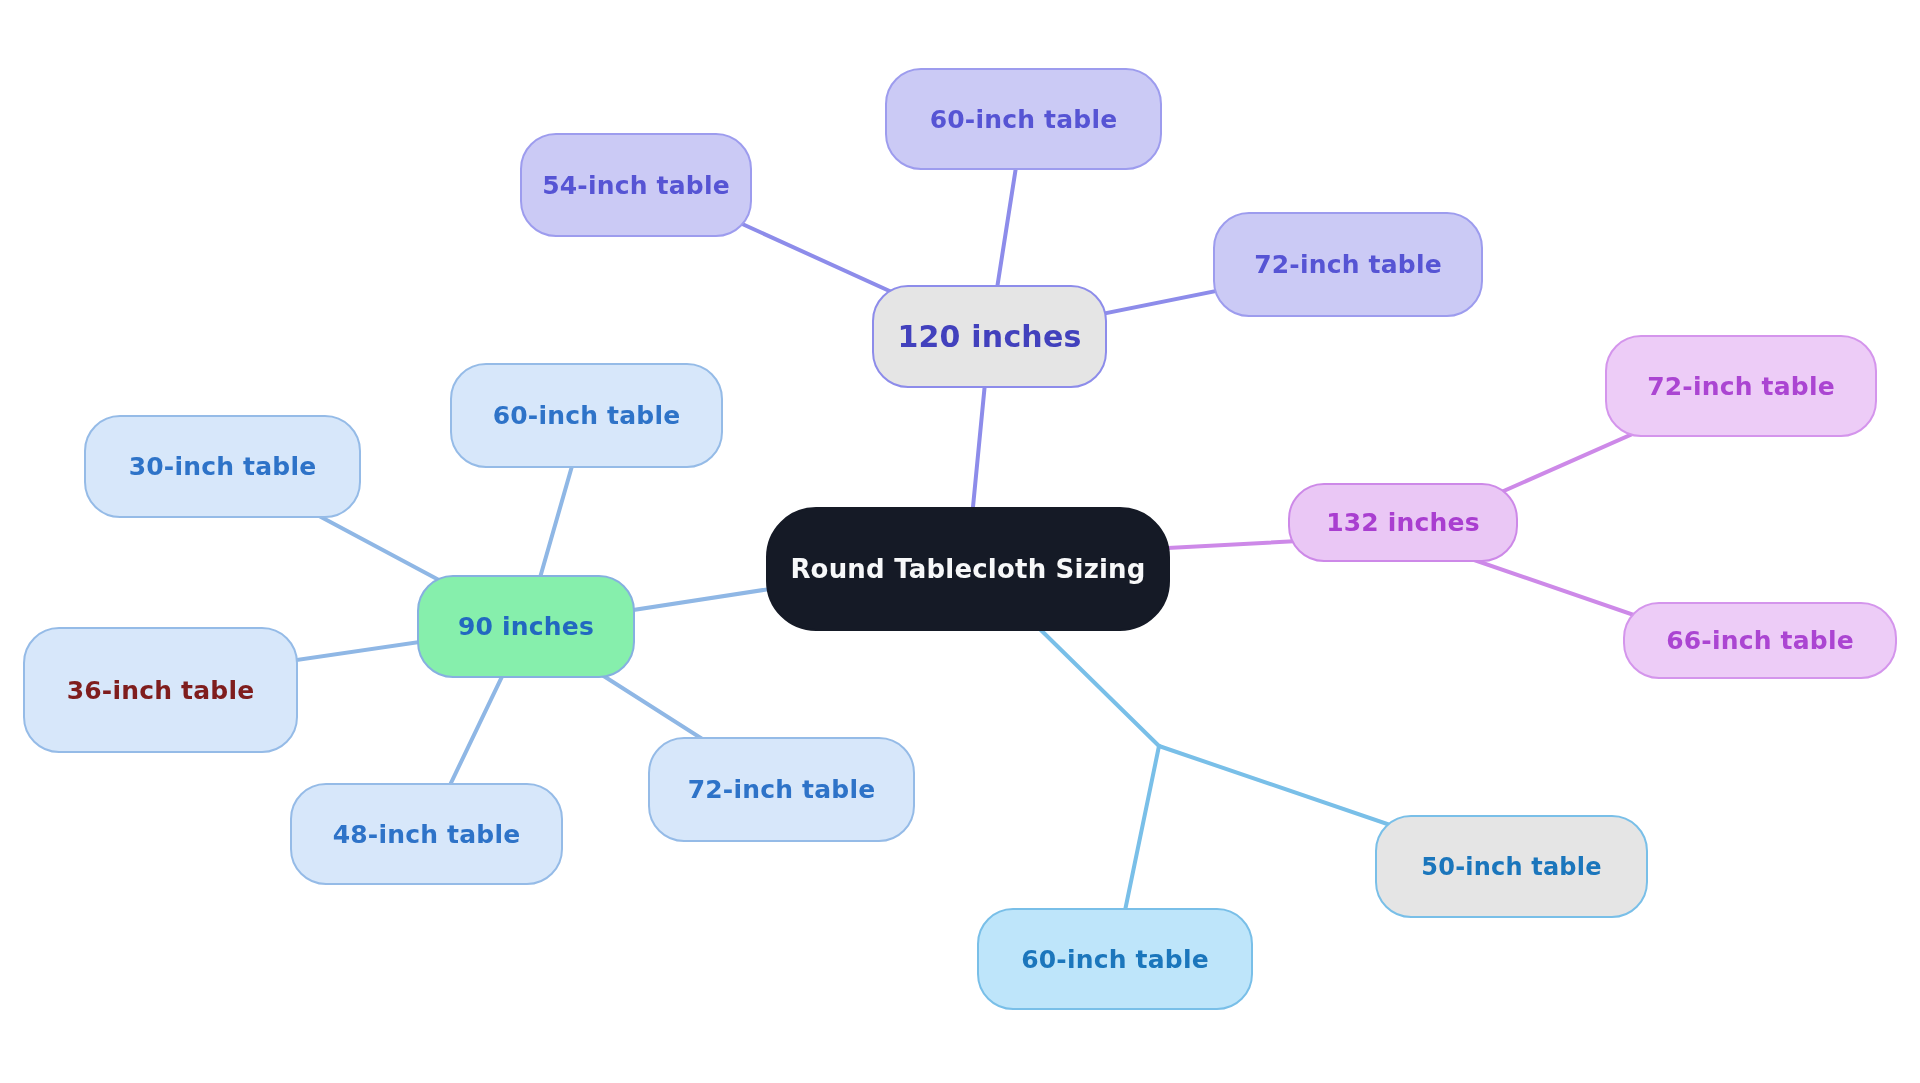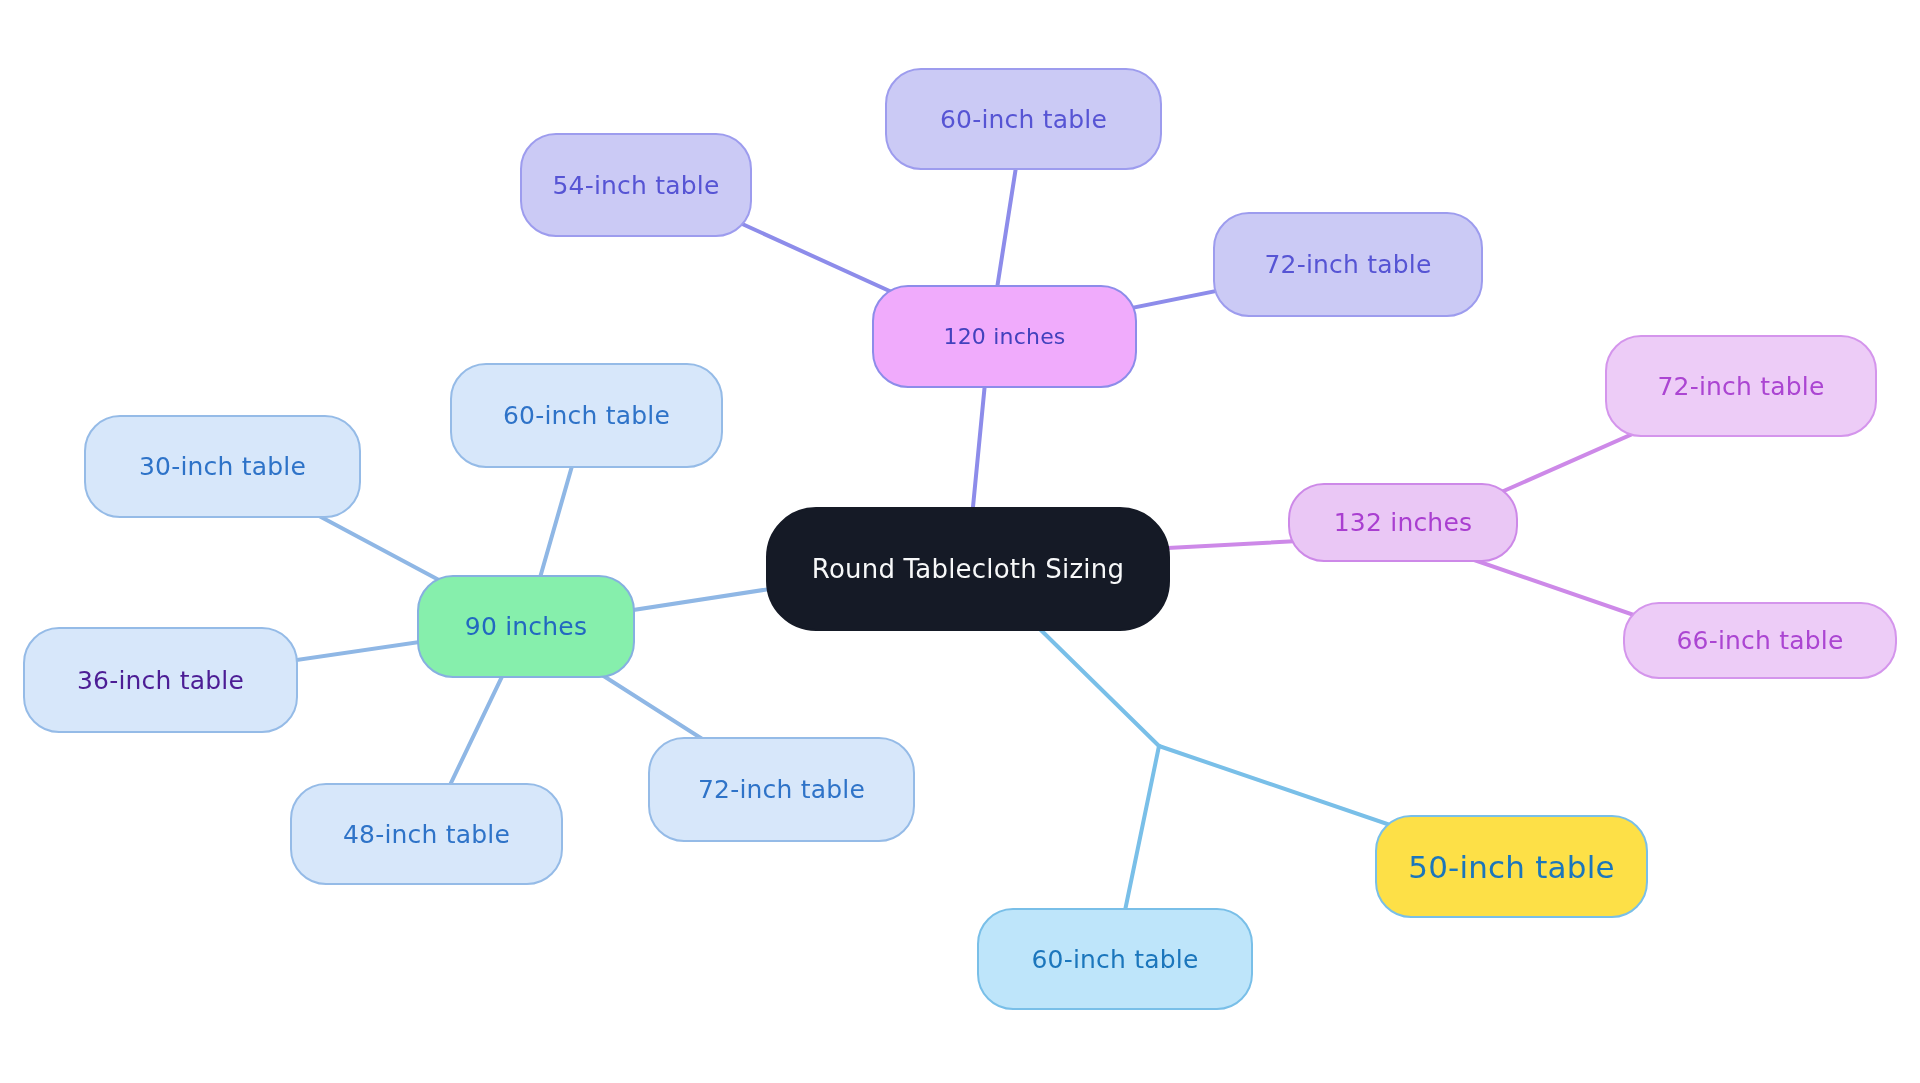--- a/index.html
+++ b/index.html
@@ -26,20 +26,21 @@
     display: flex;
     align-items: center;
     justify-content: center;
     box-sizing: border-box;
     border-style: solid;
     border-width: 2px;
     white-space: nowrap;
     cursor: pointer;
     user-select: none;
     letter-spacing: 0.2px;
+    font-weight: bold;
   }
 </style>
 </head>
 <body>
 
 <div id="mindmap" style="width: 1920px; height: 1083px; background: rgb(255, 255, 255);">
   <svg id="edges" width="1920" height="1083" viewBox="0 0 1920 1083">
       <line x1="968" y1="558.5" x2="989.5" y2="336.5" stroke="#8d8cea" stroke-width="4" stroke-linecap="round"></line>
       <line x1="989.5" y1="336.5" x2="656.5" y2="185" stroke="#8d8cea" stroke-width="4" stroke-linecap="round"></line>
       <line x1="989.5" y1="336.5" x2="1023.5" y2="119" stroke="#8d8cea" stroke-width="4" stroke-linecap="round"></line>
@@ -51,28 +52,28 @@
       <line x1="526" y1="626.5" x2="586.5" y2="415.5" stroke="#8fb7e5" stroke-width="4" stroke-linecap="round"></line>
       <line x1="526" y1="626.5" x2="226.5" y2="466.5" stroke="#8fb7e5" stroke-width="4" stroke-linecap="round"></line>
       <line x1="526" y1="626.5" x2="160.5" y2="680" stroke="#8fb7e5" stroke-width="4" stroke-linecap="round"></line>
       <line x1="526" y1="626.5" x2="426.5" y2="834" stroke="#8fb7e5" stroke-width="4" stroke-linecap="round"></line>
       <line x1="526" y1="626.5" x2="781.5" y2="789.5" stroke="#8fb7e5" stroke-width="4" stroke-linecap="round"></line>
       <line x1="968" y1="558.5" x2="1159" y2="746" stroke="#79bfe8" stroke-width="4" stroke-linecap="round"></line>
       <line x1="1159" y1="746" x2="1511.5" y2="866.5" stroke="#79bfe8" stroke-width="4" stroke-linecap="round"></line>
       <line x1="1159" y1="746" x2="1115" y2="959" stroke="#79bfe8" stroke-width="4" stroke-linecap="round"></line>
     </svg>
 <div class="node" style="left: 766px; top: 507px; width: 404px; height: 124px; background: rgb(21, 26, 38); border-color: rgb(21, 26, 38); color: rgb(247, 248, 249); border-radius: 50px; font-size: 26px; text-align: center;">Round Tablecloth Sizing</div>
-    <div class="node" style="left: 872px; top: 285px; width: 265px; height: 103px; background: #f0abfc; border-color: rgb(141, 140, 234); color: rgb(66, 65, 189); border-radius: 36px; font-size: 22px;">120 inches</div>
+    <div class="node" style="left: 872px; top: 285px; width: 235px; height: 103px; background: #e5e5e5; border-color: rgb(141, 140, 234); color: rgb(66, 65, 189); border-radius: 36px; font-size: 30px;">120 inches</div>
     <div class="node" style="left: 520px; top: 133px; width: 232px; height: 104px; background: rgb(203, 202, 245); border-color: rgb(157, 156, 238); color: rgb(86, 84, 212); border-radius: 36px; font-size: 25px;">54-inch table</div>
     <div class="node" style="left: 885px; top: 68px; width: 277px; height: 102px; background: rgb(203, 202, 245); border-color: rgb(157, 156, 238); color: rgb(86, 84, 212); border-radius: 36px; font-size: 25px;">60-inch table</div>
     <div class="node" style="left: 1213px; top: 212px; width: 270px; height: 105px; background: rgb(203, 202, 245); border-color: rgb(157, 156, 238); color: rgb(86, 84, 212); border-radius: 36px; font-size: 25px;">72-inch table</div>
     <div class="node" style="left: 1288px; top: 483px; width: 230px; height: 79px; background: rgb(234, 199, 245); border-color: rgb(205, 137, 232); color: rgb(169, 62, 208); border-radius: 36px; font-size: 25px;">132 inches</div>
     <div class="node" style="left: 1605px; top: 335px; width: 272px; height: 102px; background: rgb(237, 204, 247); border-color: rgb(212, 149, 236); color: rgb(171, 69, 210); border-radius: 36px; font-size: 25px;">72-inch table</div>
     <div class="node" style="left: 1623px; top: 602px; width: 274px; height: 77px; background: rgb(237, 204, 247); border-color: rgb(212, 149, 236); color: rgb(171, 69, 210); border-radius: 36px; font-size: 25px;">66-inch table</div>
     <div class="node" style="left: 417px; top: 575px; width: 218px; height: 103px; background: #86efac; border-color: rgb(134, 176, 224); color: rgb(34, 104, 192); border-radius: 36px; font-size: 25px;">90 inches</div>
     <div class="node" style="left: 450px; top: 363px; width: 273px; height: 105px; background: rgb(215, 231, 250); border-color: rgb(149, 187, 231); color: rgb(46, 115, 200); border-radius: 36px; font-size: 25px;">60-inch table</div>
     <div class="node" style="left: 84px; top: 415px; width: 277px; height: 103px; background: rgb(215, 231, 250); border-color: rgb(149, 187, 231); color: rgb(46, 115, 200); border-radius: 36px; font-size: 25px;">30-inch table</div>
-    <div class="node" style="left: 23px; top: 627px; width: 275px; height: 106px; background: rgb(215, 231, 250); border-color: rgb(149, 187, 231); color: #4c1d95; border-radius: 36px; font-size: 25px;">36-inch table</div>
+    <div class="node" style="left: 23px; top: 627px; width: 275px; height: 126px; background: rgb(215, 231, 250); border-color: rgb(149, 187, 231); color: #7f1d1d; border-radius: 36px; font-size: 25px;">36-inch table</div>
     <div class="node" style="left: 290px; top: 783px; width: 273px; height: 102px; background: rgb(215, 231, 250); border-color: rgb(149, 187, 231); color: rgb(46, 115, 200); border-radius: 36px; font-size: 25px; text-align: right;">48-inch table</div>
     <div class="node" style="left: 648px; top: 737px; width: 267px; height: 105px; background: rgb(215, 231, 250); border-color: rgb(149, 187, 231); color: rgb(46, 115, 200); border-radius: 36px; font-size: 25px;">72-inch table</div>
-    <div class="node" style="left: 1375px; top: 815px; width: 273px; height: 103px; background: #fde047; border-color: rgb(121, 191, 232); color: rgb(27, 118, 188); border-radius: 36px; font-size: 31px;">50-inch table</div>
+    <div class="node" style="left: 1375px; top: 815px; width: 273px; height: 103px; background: #e5e5e5; border-color: rgb(121, 191, 232); color: rgb(27, 118, 188); border-radius: 36px; font-size: 24px;">50-inch table</div>
     <div class="node" style="left: 977px; top: 908px; width: 276px; height: 102px; background: rgb(190, 229, 250); border-color: rgb(121, 191, 232); color: rgb(27, 118, 188); border-radius: 36px; font-size: 25px;">60-inch table</div>
   </div>
 
 </body></html>

